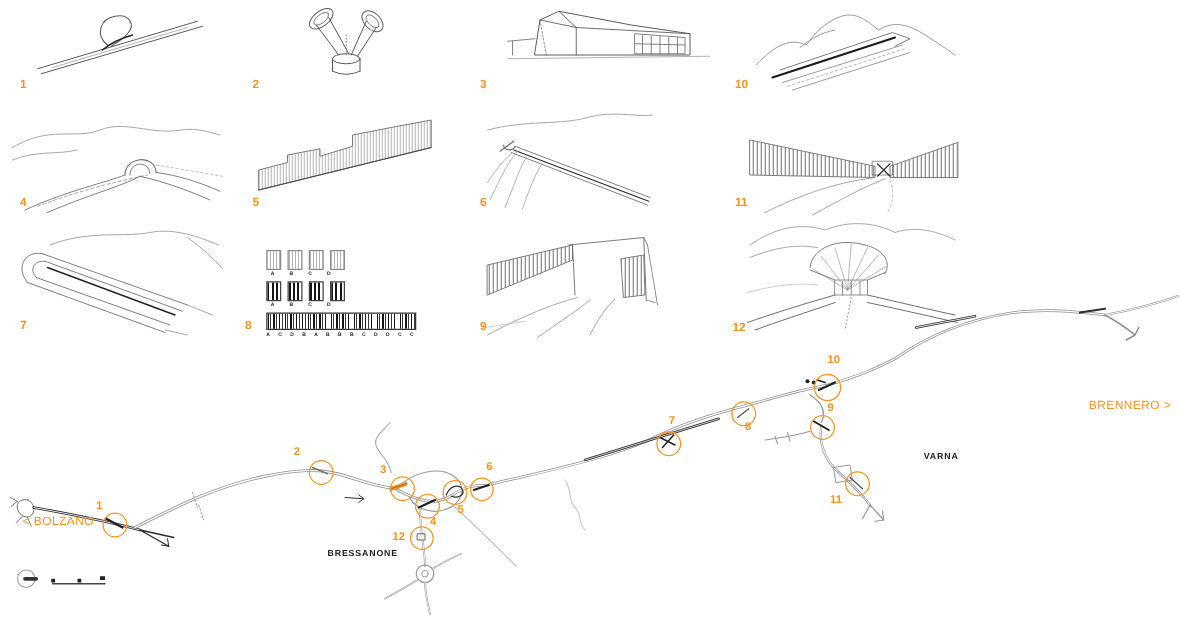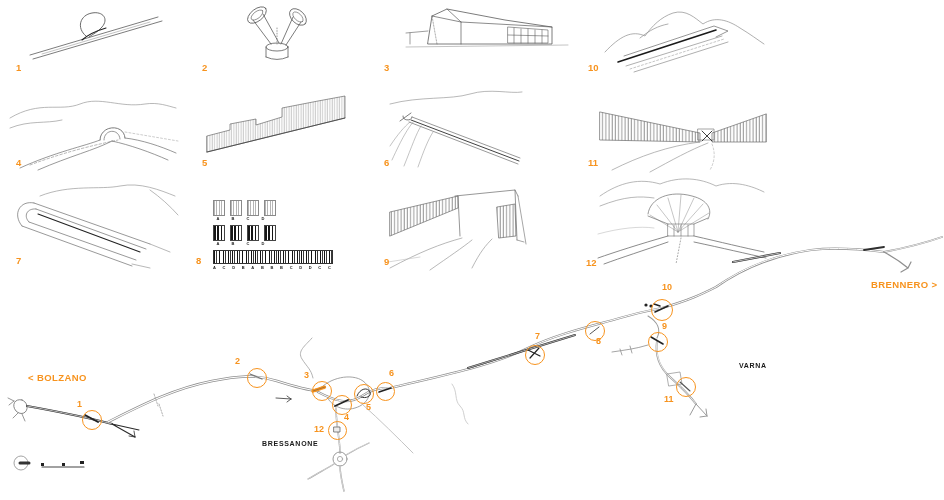--- a/index.html
+++ b/index.html
@@ -2,21 +2,21 @@
 <html><head>
 <meta charset="utf-8">
 <style>
   html,body{margin:0;padding:0;background:#fff;}
   .sheet{position:relative;width:944px;height:500px;background:#ffffff;overflow:hidden;
          font-family:"Liberation Sans", sans-serif;}
   .lineart{position:absolute;left:0;top:0;}
   .gridnum{position:absolute;font-size:9.5px;font-weight:bold;color:#F7931E;line-height:1;}
   .marker{position:absolute;border:1.6px solid #F7931E;border-radius:50%;background:transparent;}
   .marknum{position:absolute;font-size:9px;font-weight:bold;color:#F7931E;line-height:1;}
-  .maplabel-orange{position:absolute;font-size:9.5px;font-weight:bold;color:#F7931E;letter-spacing:.4px;line-height:1;}
+  .maplabel-orange{position:absolute;font-size:9.5px;font-weight:normal;color:#F7931E;letter-spacing:.4px;line-height:1;margin-top:40px;}
   .maplabel-black{position:absolute;font-size:7px;font-weight:bold;color:#1a1a1a;letter-spacing:.7px;line-height:1;}
   
   .sk8{position:absolute;left:213px;top:200px;width:124px;}
   .sk8 .boxrow{display:flex;gap:5px;}
   .sk8 .bx{width:10px;height:14px;border:0.8px solid #8a8a8a;
            background:repeating-linear-gradient(90deg,#b5b5b5 0 0.8px,#fff 0.8px 2.4px);}
   .sk8 .bx2{width:10px;height:14px;border:0.8px solid #444;
             background:repeating-linear-gradient(90deg,#161616 0 1.6px,#fff 1.6px 3.4px);}
   .sk8 .letrow{display:flex;gap:5px;margin:1px 0 4px 0;}
   .sk8 .letrow span{width:10px;text-align:center;font-size:4px;font-weight:bold;color:#222;line-height:1;}
@@ -311,18 +311,18 @@
   <span class="marknum" style="left:344px;top:413px">4</span>
   <span class="marknum" style="left:366px;top:403px">5</span>
   <span class="marknum" style="left:389px;top:369px">6</span>
   <span class="marknum" style="left:535px;top:332px">7</span>
   <span class="marknum" style="left:596px;top:337px">8</span>
   <span class="marknum" style="left:662px;top:322px">9</span>
   <span class="marknum" style="left:662px;top:283px">10</span>
   <span class="marknum" style="left:664px;top:395px">11</span>
   <span class="marknum" style="left:314px;top:425px">12</span>
 
-  <span class="maplabel-orange" style="left:28px;top:373px">&lt; BOLZANO</span>
+  <span class="maplabel-orange" style="left:18px;top:373px">&lt; BOLZANO</span>
   <span class="maplabel-orange" style="left:871px;top:280px">BRENNERO &gt;</span>
   <span class="maplabel-black" style="left:262px;top:440px">BRESSANONE</span>
   <span class="maplabel-black" style="left:739px;top:362px">VARNA</span>
 
 </div>
 
 </body></html>

